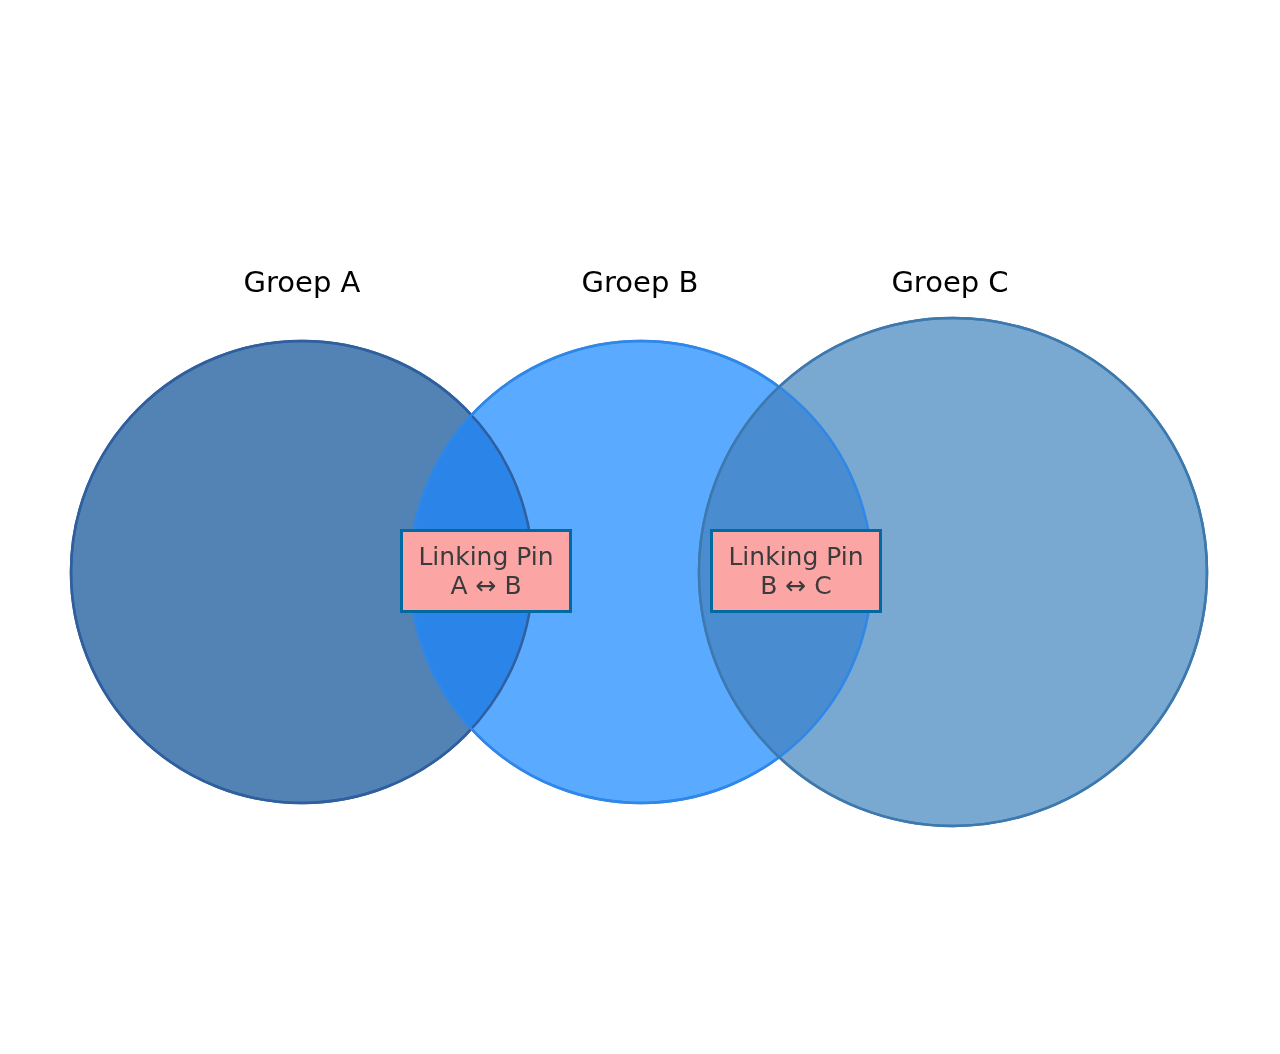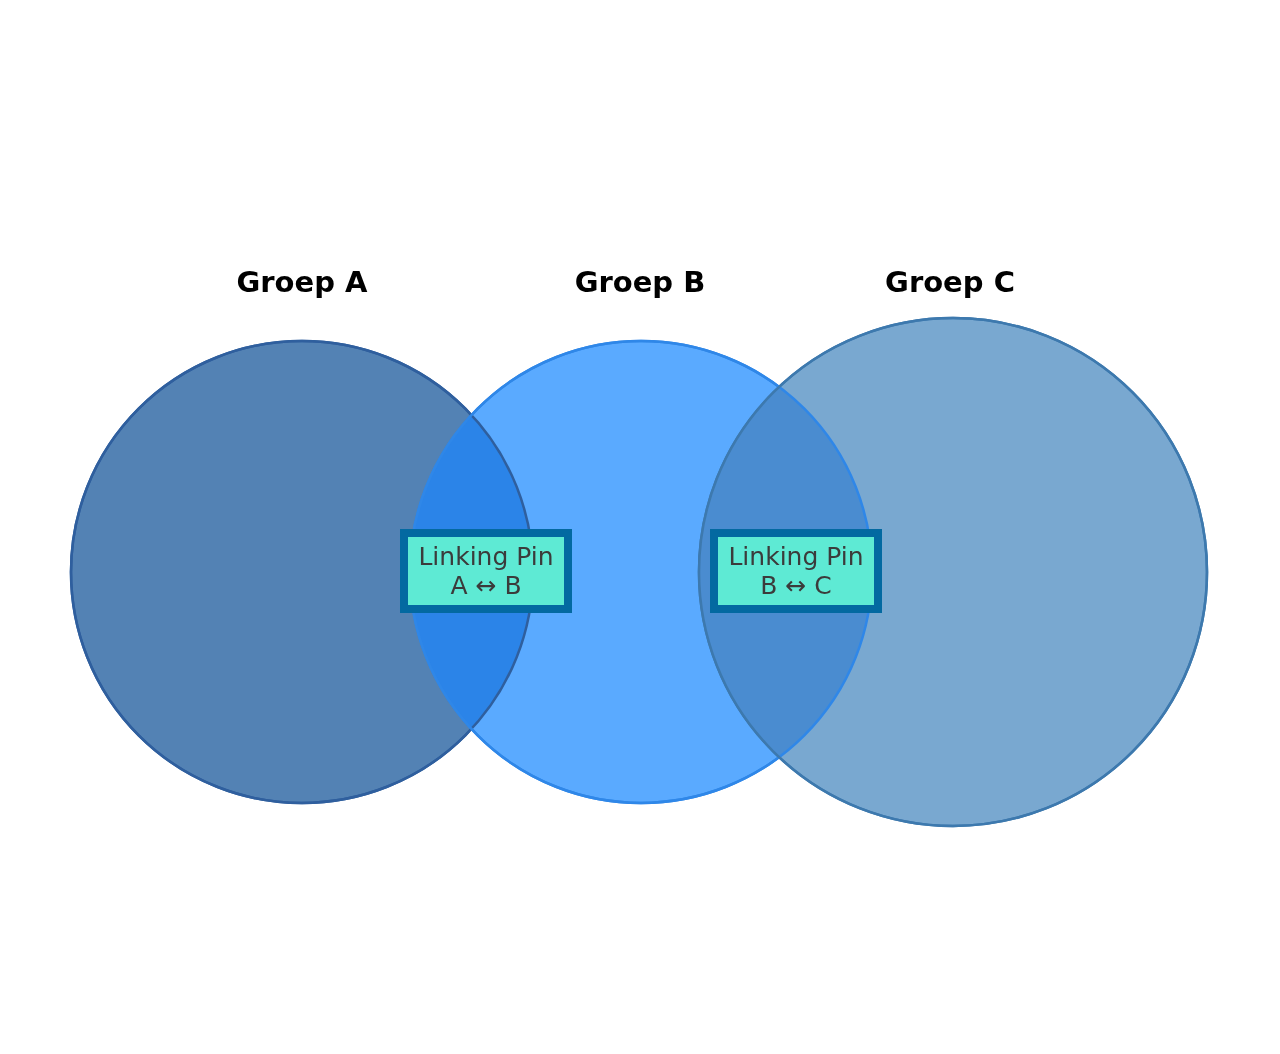--- a/index.html
+++ b/index.html
@@ -23,36 +23,36 @@
     position: absolute;
     left: 0;
     top: 0;
     width: 1280px;
     height: 1054px;
   }
   .group-label {
     position: absolute;
     text-align: center;
     font-family: "DejaVu Sans", sans-serif;
-    font-weight: bold;
+    font-weight: normal;
     font-size: 29px;
     color: #000000;
     line-height: 1;
     white-space: nowrap;
     letter-spacing: 0px;
   }
   #label-a { left: 182px; top: 268px; width: 240px; }
   #label-b { left: 520px; top: 268px; width: 240px; }
   #label-c { left: 830px; top: 268px; width: 240px; }
 
   .pin-box {
     position: absolute;
     box-sizing: border-box;
-    background: #5eead4;
-    border: 8px solid #0369a1;
+    background: #fca5a5;
+    border: 3px solid #0369a1;
     display: flex;
     flex-direction: column;
     align-items: center;
     justify-content: center;
     font-family: "DejaVu Sans", sans-serif;
     font-size: 25px;
     color: #3b3b3b;
     line-height: 1.18;
     white-space: nowrap;
   }

